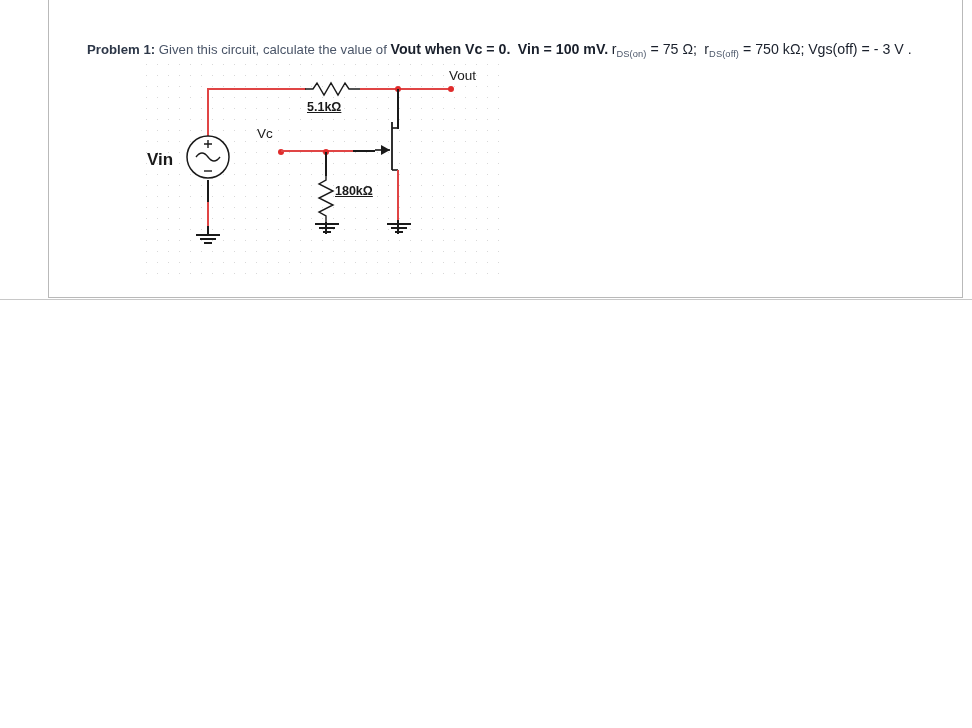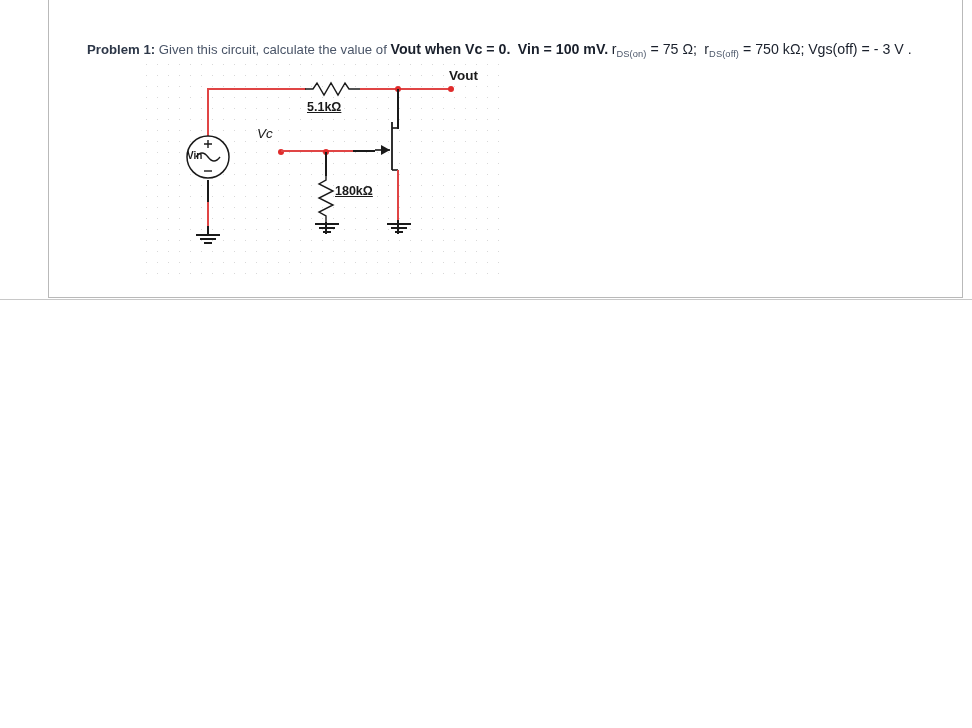--- a/index.html
+++ b/index.html
@@ -39,21 +39,21 @@
     background-size:11px 11px;background-position:2px 3px;
   }
   .circuit > *{position:absolute;}
 
   .wr{background:#e04545;}     
   .wk{background:#1a1a1a;}     
   .dot{width:6px;height:6px;border-radius:50%;background:#e02b2b;}
 
   .lbl{color:#1a1a1a;font-size:13px;white-space:nowrap;}
   .lbl.bold{font-weight:bold;font-size:12.5px;text-decoration:underline;}
-  .lbl.vin{font-weight:bold;font-size:10px;margin-left:40px;}
+  .lbl.vin{font-weight:bold;font-size:17px;}
   .lbl.thin{font-size:13.5px;font-weight:normal;}
 
   svg{display:block;overflow:visible;}
 </style>
 </head>
 <body>
 
 <div id="root">
 
   <div class="card">
@@ -70,21 +70,21 @@
 
       <svg style="left:166px;top:24px;" width="56" height="20" viewBox="0 0 56 20">
         <polyline points="0,9 8,9 12,3 19,15 26,3 33,15 40,3 44,9 56,9" fill="none" stroke="#1a1a1a" stroke-width="1.4"></polyline>
       </svg>
 
       <div class="wr" style="left:221px;top:32px;width:92px;height:2px;"></div>
 
       <div class="dot" style="left:256px;top:30px;"></div>
 
       <div class="dot" style="left:309px;top:30px;"></div>
-      <div class="lbl thin" style="left:310px;top:12px;font-weight:bold;">Vout</div>
+      <div class="lbl thin" style="left:310px;top:12px;">Vout</div>
       <div class="lbl bold" style="left:168px;top:44px;">5.1kΩ</div>
 
       <svg style="left:44px;top:76px;" width="50" height="50" viewBox="0 0 50 50">
         <circle cx="25" cy="25" r="21" fill="#ffffff" stroke="#1a1a1a" stroke-width="1.5"></circle>
         <path d="M13,25 q6,-8 12,0 q6,8 12,0" fill="none" stroke="#1a1a1a" stroke-width="1.4"></path>
         <path d="M21,12 h8 M25,8 v8" stroke="#1a1a1a" stroke-width="1.4" fill="none"></path>
         <path d="M21,39 h8" stroke="#1a1a1a" stroke-width="1.4" fill="none"></path>
       </svg>
       <div class="lbl vin" style="left:8px;top:94px;">Vin</div>
 
@@ -92,21 +92,21 @@
       <div class="wr" style="left:68px;top:146px;width:2px;height:28px;"></div>
       <div class="wk" style="left:68px;top:170px;width:2px;height:9px;"></div>
       <svg style="left:55px;top:178px;" width="28" height="14" viewBox="0 0 28 14">
         <path d="M2,1 H26 M6,5 H22 M10,9 H18" stroke="#1a1a1a" stroke-width="1.8" fill="none"></path>
       </svg>
 
       <div class="dot" style="left:139px;top:93px;"></div>
       <div class="wr" style="left:142px;top:94px;width:72px;height:2px;"></div>
       <div class="wk" style="left:214px;top:94px;width:22px;height:2px;"></div>
       <div class="dot" style="left:184px;top:93px;"></div>
-      <div class="lbl thin" style="left:118px;top:70px;font-style:italic;">Vc</div>
+      <div class="lbl thin" style="left:118px;top:70px;">Vc</div>
 
       <div class="wk" style="left:186px;top:96px;width:2px;height:24px;"></div>
       <svg style="left:178px;top:118px;" width="18" height="50" viewBox="0 0 18 50">
         <polyline points="9,0 9,6 2,10 16,17 2,24 16,31 2,38 9,42 9,50" fill="none" stroke="#1a1a1a" stroke-width="1.4"></polyline>
       </svg>
       <div class="lbl bold" style="left:196px;top:128px;">180kΩ</div>
       <div class="wk" style="left:186px;top:166px;width:2px;height:12px;"></div>
       <svg style="left:174px;top:167px;" width="28" height="14" viewBox="0 0 28 14">
         <path d="M2,1 H26 M6,5 H22 M10,9 H18" stroke="#1a1a1a" stroke-width="1.8" fill="none"></path>
       </svg>

